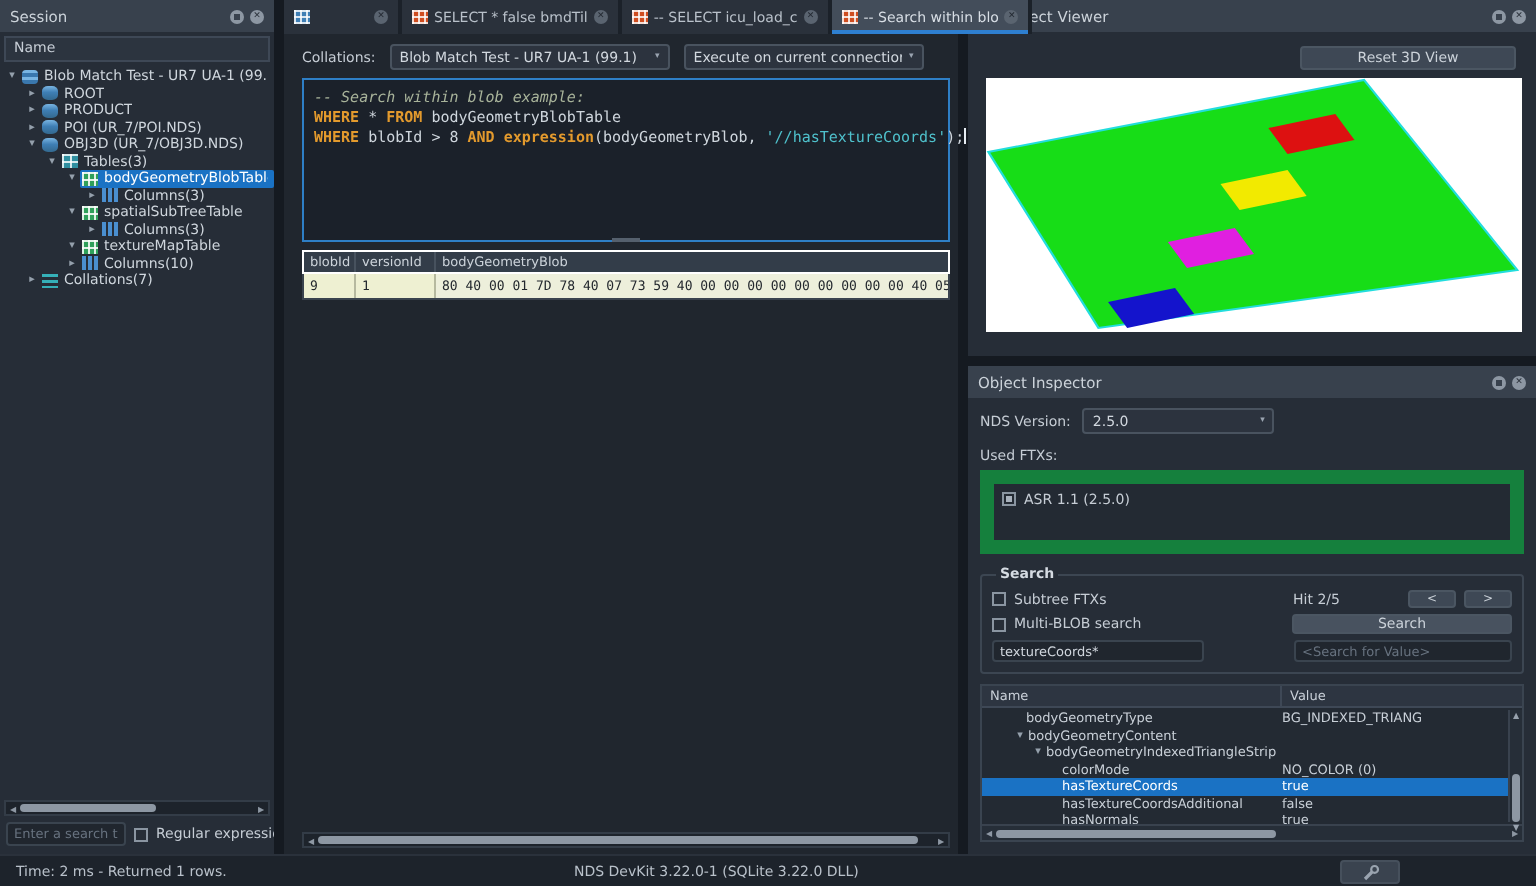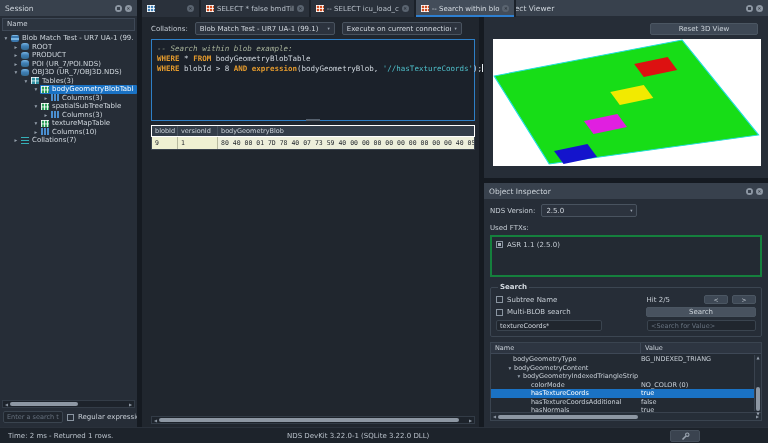--- a/index.html
+++ b/index.html
@@ -107,21 +107,21 @@
   .canvas3d{margin:0 7px 6px 9px;height:127px;background:#ffffff;flex:none}
   .canvas3d svg{display:block;width:100%;height:100%}
   .plane{stroke:#22dddd;stroke-width:1}
 
   .inspector{flex:1;min-height:0}
   .insp-body{flex:1;display:flex;flex-direction:column;padding:5px 6px 6px;min-height:0}
   .nds-row{display:flex;align-items:center;gap:6px;flex:none}
   .lbl7{font-size:7px;color:#c6cdd5;white-space:nowrap}
   .combo.w3{width:96px}
   .ftx-label{margin-top:7px;flex:none}
-  .ftx-box{margin-top:3px;height:42px;border:2px solid #15803d;background:#232a33;padding:3px 4px;flex:none}
+  .ftx-box{margin-top:3px;height:42px;border:7px solid #15803d;background:#232a33;padding:3px 4px;flex:none}
   .ftx-item{display:flex;align-items:center;gap:4px;height:9px}
 
   .sgroup{margin-top:6px;border:1px solid #3c4652;border-radius:2px;padding:1px 5px 5px;flex:none}
   .sgroup legend{font-size:7px;font-weight:bold;color:#d5dbe2;padding:0 2px;margin-left:2px}
   .srow{display:flex;align-items:center;gap:4px;margin-top:3px}
   .hit{font-size:7px;color:#c6cdd5;margin-left:auto;margin-right:30px}
   .sbtn{width:24px;height:9px;line-height:7px;font-size:6px}
   .searchbtn{width:110px;height:10px;line-height:8px;margin-left:auto;background:#48525f}
   .srow .tin{height:11px}
   .tin.nf{width:106px}.tin.vf{width:109px;margin-left:auto}
@@ -385,21 +385,21 @@
             <div class="ftx-item">
               <span class="cb checked"></span>
               <span class="lbl7">ASR 1.1 (2.5.0)</span>
             </div>
           </div>
 
           <fieldset class="sgroup">
             <legend>Search</legend>
             <div class="srow">
               <span class="cb"></span>
-              <span class="lbl7">Subtree Name</span>
+              <span class="lbl7">Subtree FTXs</span>
               <span class="hit">Hit 2/5</span>
               <button class="btn sbtn">&lt;</button>
               <button class="btn sbtn">&gt;</button>
             </div>
             <div class="srow">
               <span class="cb"></span>
               <span class="lbl7">Multi-BLOB search</span>
               <button class="btn searchbtn">Search</button>
             </div>
             <div class="srow">

